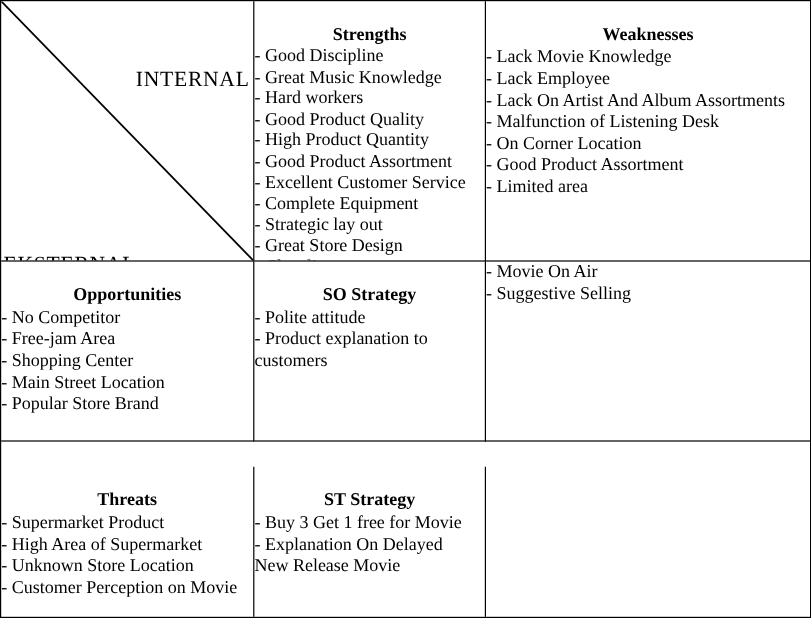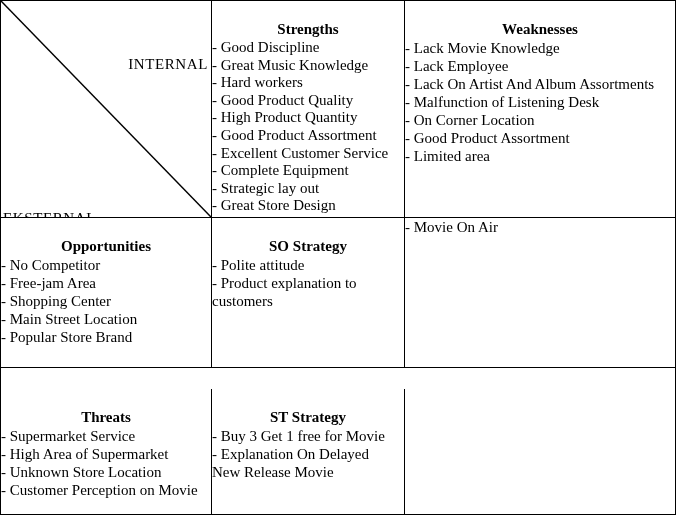--- a/index.html
+++ b/index.html
@@ -40,21 +40,21 @@
     line-height: 18px;
   }
   .cell--strengths .item { line-height: 17.6px; }
   .diag-svg {
     position: absolute;
     left: 0; top: 0;
     display: block;
   }
   .axis-label {
     position: absolute;
-    font-size: 15px;
+    font-size: 18px;
     letter-spacing: 0.6px;
     white-space: nowrap;
   }
   .axis-label--internal { top: 55px; right: 3px; }
   .axis-label--external { top: 181px; left: 2px; margin-top: 28px; }
 </style>
 </head>
 <body>
 
 <div class="matrix">
@@ -113,27 +113,28 @@
     <div class="item-list">
         <div class="item">- Polite attitude</div>
         <div class="item">- Product explanation to
 customers</div>
       </div>
   </div>
 
   <div class="cell last-col">
     <div class="item-list">
         <div class="item">- Movie On Air</div>
+        <div class="item">- Suggestive Selling</div>
       </div>
   </div>
 
   <div class="cell last-row">
     <div class="cell-header">Threats</div>
     <div class="item-list">
-        <div class="item">- Supermarket Service</div>
+        <div class="item">- Supermarket Product</div>
         <div class="item">- High Area of Supermarket</div>
         <div class="item">- Unknown Store Location</div>
         <div class="item">- Customer Perception on Movie</div>
       </div>
   </div>
 
   <div class="cell last-row">
     <div class="cell-header">ST Strategy</div>
     <div class="item-list">
         <div class="item">- Buy 3 Get 1 free for Movie</div>

